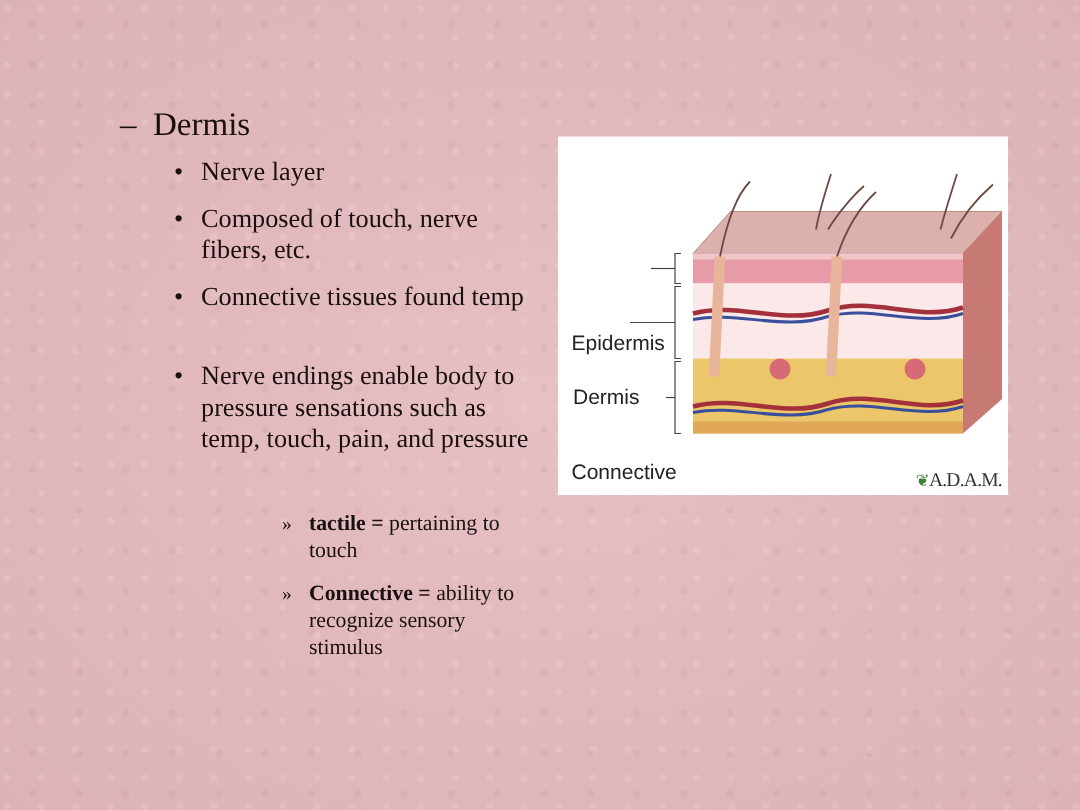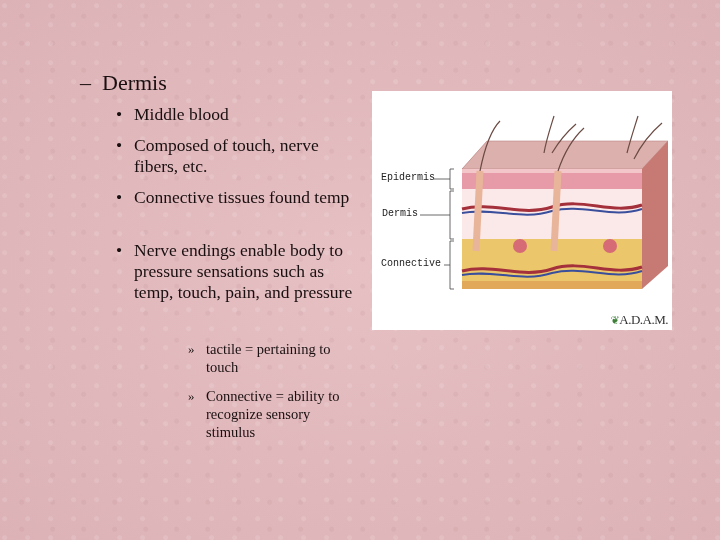--- a/index.html
+++ b/index.html
@@ -17,40 +17,40 @@
   .text-block { position:absolute; left:0; top:0; }
   .lvl1 { position:absolute; left:80px; top:70px; font-size:22px; }
   .lvl1 .dash { position:absolute; left:0; top:0; }
   .lvl1 .txt { position:absolute; left:22px; top:0; white-space:nowrap; }
   .lvl2 { position:absolute; left:116px; font-size:17.5px; line-height:21px; width:230px; }
   .lvl2 .b { position:absolute; left:0; top:0; }
   .lvl2 .t { position:absolute; left:18px; top:0; width:220px; }
   .lvl3 { position:absolute; left:188px; font-size:14.5px; line-height:18px; width:160px; }
   .lvl3 .b { position:absolute; left:0; top:0; font-size:13px; }
   .lvl3 .t { position:absolute; left:18px; top:0; width:145px; }
-  .lvl3 strong { font-weight:normal; }
+  .lvl3 strong { font-weight:bold; }
 
   .figure { position:absolute; left:372px; top:91px; width:300px; height:239px; background:#ffffff; }
   .figure svg { position:absolute; left:0; top:0; }
-  .lbl { position:absolute; font-family:Liberation Mono, monospace; font-size:10px; color:#222; }
+  .lbl { position:absolute; font-family:Liberation Sans, sans-serif; font-size:14px; color:#222;margin-top:48px; }
   .adam { position:absolute; right:4px; bottom:2px; font-family:"Liberation Serif", serif; font-size:13px; color:#333; letter-spacing:-0.5px;margin-top:38px; }
   .adam .leaf { color:#3f7f3a; font-size:11px; }
 </style>
 </head>
 <body>
 
 <div class="text-block">
   <div class="lvl1">
     <span class="dash">–</span>
     <span class="txt">Dermis</span>
   </div>
 
   <div class="lvl2" style="top:104px;">
     <span class="b">•</span>
-    <span class="t">Middle blood</span>
+    <span class="t">Nerve layer</span>
   </div>
   <div class="lvl2" style="top:135px;">
     <span class="b">•</span>
     <span class="t">Composed of touch, nerve fibers, etc.</span>
   </div>
   <div class="lvl2" style="top:187px;">
     <span class="b">•</span>
     <span class="t">Connective tissues found temp</span>
   </div>
   <div class="lvl2" style="top:240px;">

